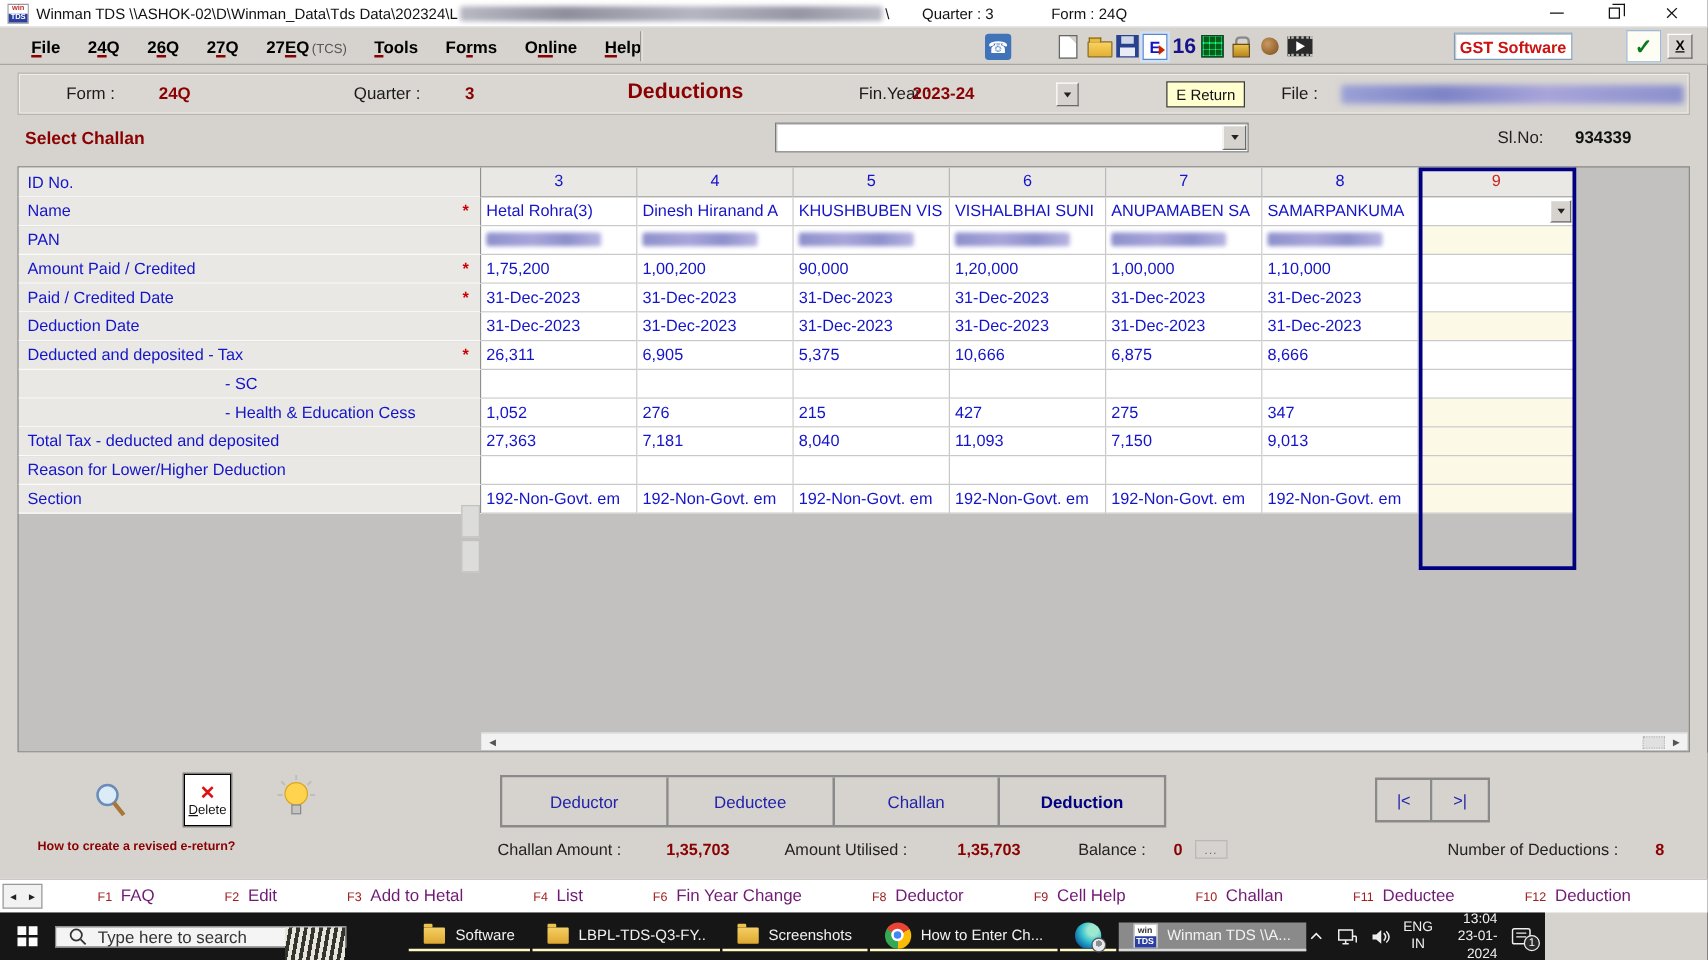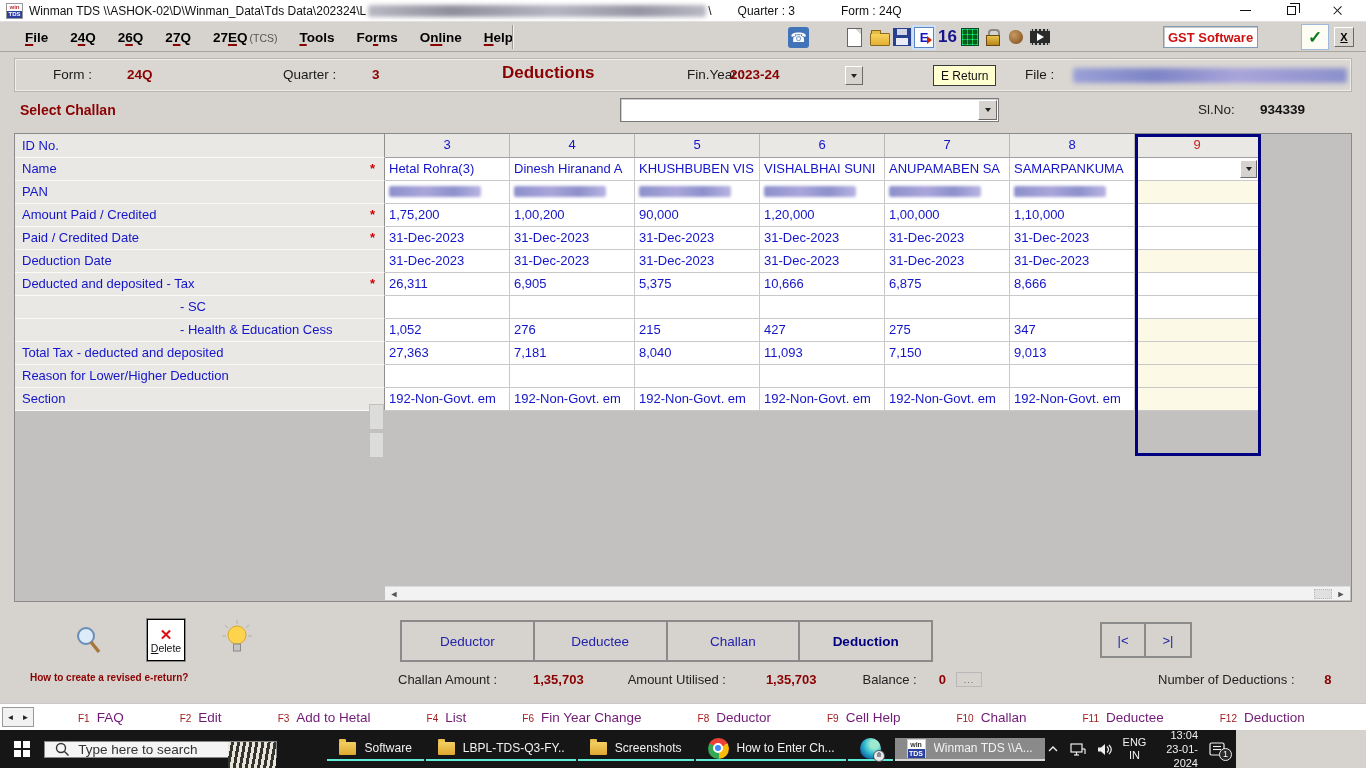--- a/index.html
+++ b/index.html
@@ -134,21 +134,21 @@
   .taskbar{position:absolute;top:730px;left:0;width:1236px;height:38px;background:#161616;display:flex;align-items:center;color:#eee;}
   .start-btn{width:48px;display:flex;align-items:center;justify-content:center;}
   .start-ico{display:grid;grid-template-columns:7px 7px;grid-template-rows:7px 7px;gap:1.5px;}
   .start-ico i{background:#fdfdfd;}
   .searchbox{width:253px;background:#f4f4f4;border:1px solid #888;display:flex;align-items:center;color:#444;position:relative;}
   .searchbox .mag{margin:0 8px 0 10px;flex:0 0 auto;display:flex;}
   .search-text{font-size:13.5px;color:#333;}
   .zebra{position:absolute;right:0;top:0;width:48px;height:36px;
     background:repeating-linear-gradient(100deg,#e8e6da 0 3px,#35332e 3px 6px);}
   .tb-items{display:flex;margin-left:50px;}
-  .tb-item{display:flex;align-items:center;padding:0 12px;border-bottom:2px solid #5eead4;margin-right:2px;max-width:150px;}
+  .tb-item{display:flex;align-items:center;padding:0 12px;border-bottom:2px solid #fef9c3;margin-right:2px;max-width:150px;}
   .tb-item.active{background:#8a8a8a;border-bottom:2px solid #d8d8d8;}
   .tb-label{font-size:12px;color:#f2f2f2;margin-left:8px;white-space:nowrap;overflow:hidden;}
   .folder-icon{width:17px;height:13px;background:linear-gradient(#f3cf64,#e0a c034);background:linear-gradient(#f3cf64,#dfa830);border-radius:1px;position:relative;flex:0 0 auto;}
   .folder-icon:before{content:"";position:absolute;top:-3px;left:0;width:7px;height:3px;background:#ecc14c;border-radius:1px 1px 0 0;}
   .chrome-icon{width:21px;height:21px;border-radius:50%;flex:0 0 auto;position:relative;
     background:conic-gradient(from -60deg,#ea4335 0 120deg,#fbbc05 120deg 240deg,#34a853 240deg 360deg);}
   .chrome-icon:after{content:"";position:absolute;left:5.5px;top:5.5px;width:10px;height:10px;border-radius:50%;background:#4285f4;border:2px solid #fff;box-sizing:border-box;}
   .edge-icon{width:21px;height:21px;border-radius:50%;flex:0 0 auto;position:relative;
     background:radial-gradient(circle at 68% 30%,#9fe8d0 0 20%,#35c1cf 45%,#0c63a8 78%,#084a86 100%);}
   .edge-profile{position:absolute;right:-4px;bottom:-3px;width:12px;height:12px;border-radius:50%;background:radial-gradient(circle at 50% 38%,#8a8f96 0 30%,#e8eaec 32%);border:1px solid #555;}

